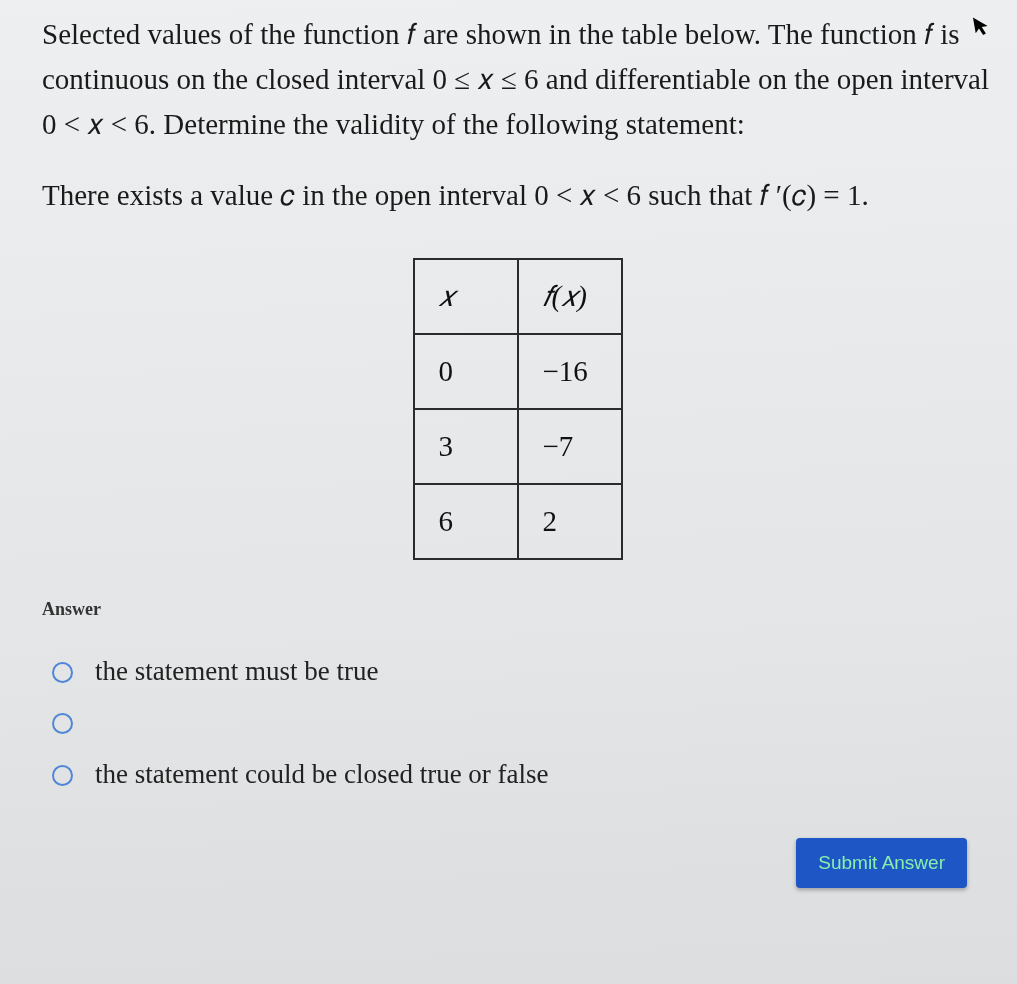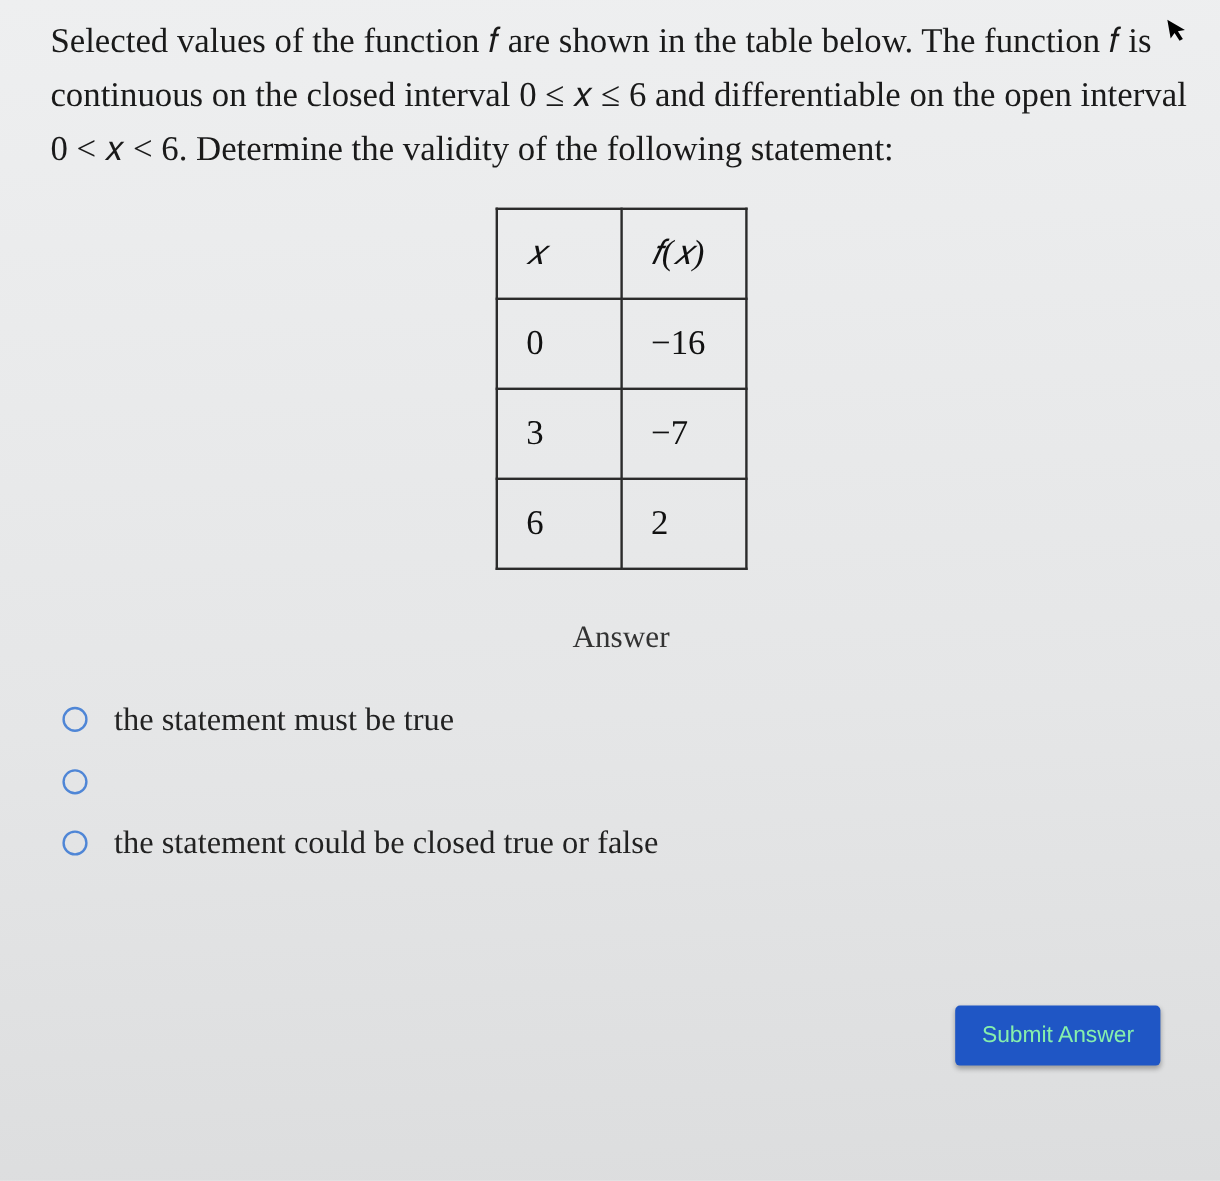--- a/index.html
+++ b/index.html
@@ -45,25 +45,24 @@
     font-size: 29px;
     min-width: 54px;
   }
   th {
     font-weight: normal;
     font-style: italic;
     color: #111;
   }
   td { color: #111; }
   .answer-label {
-    font-size: 26px;
-    font-weight: normal;
+    font-size: 18px;
+    font-weight: bold;
     color: #333;
     margin: 30px 0 28px 0;
-    text-align: center;
   }
   .options { margin-left: 10px; }
   .option-row {
     display: flex;
     align-items: center;
     margin-bottom: 20px;
   }
   .radio {
     width: 17px;
     height: 17px;
@@ -98,20 +97,21 @@
 <div class="page">
 
   <div class="cursor">
     <svg width="18" height="24" viewBox="0 0 18 24">
       <path d="M2 2 L2 18 L6 14 L9 21 L12 20 L9 13 L15 13 Z" fill="#000"></path>
     </svg>
   </div>
 
   <div class="problem-text">Selected values of the function 𝑓 are shown in the table below. The function 𝑓 is continuous on the closed interval 0 ≤ 𝑥 ≤ 6 and differentiable on the open interval 0 &lt; 𝑥 &lt; 6. Determine the validity of the following statement:</div>
 
+  <div class="statement-text">There exists a value 𝑐 in the open interval 0 &lt; 𝑥 &lt; 6 such that 𝑓 ′(𝑐) = 1.</div>
 
   <div class="table-wrap">
     <table>
       <tbody>
           <tr>
         <th>𝑥</th>
         <th>𝑓(𝑥)</th>
       </tr>
       <tr>
         <td>0</td>

